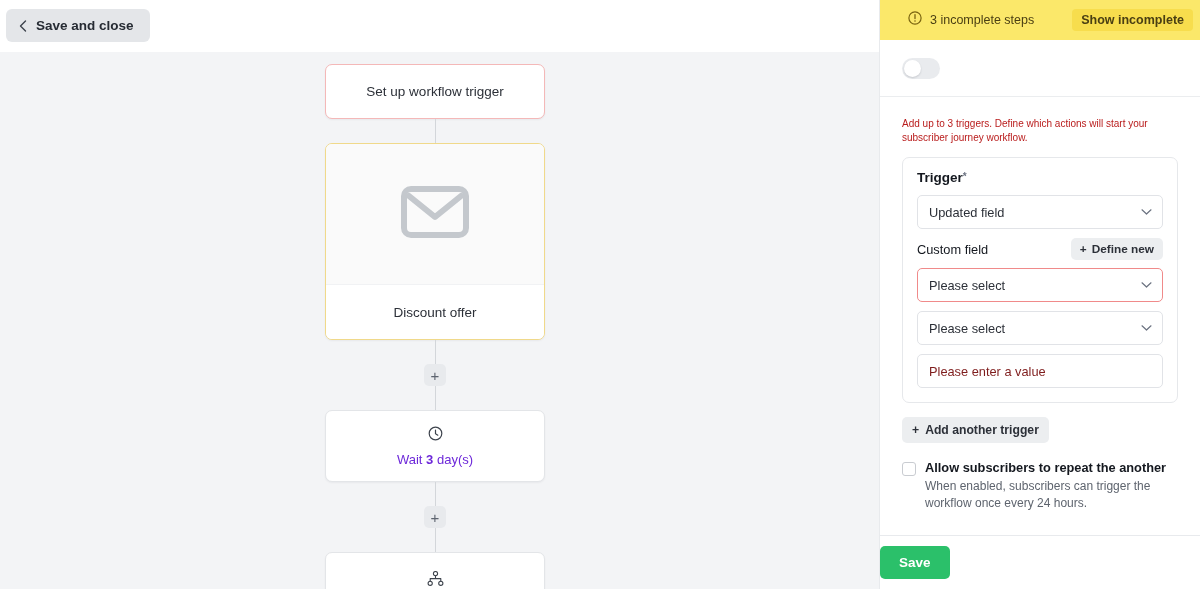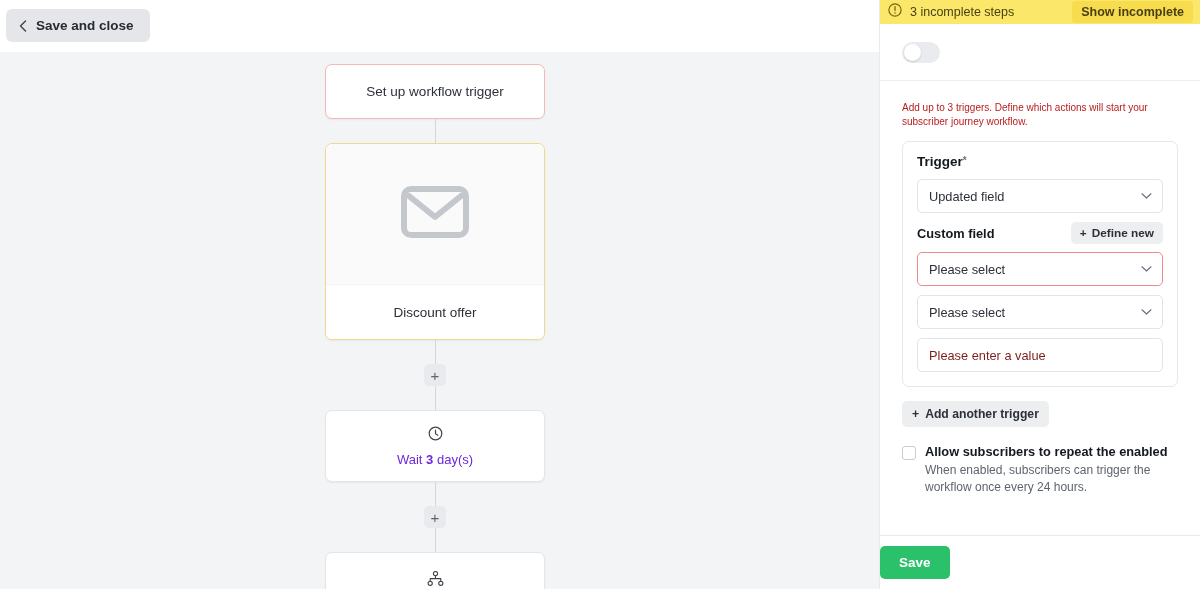--- a/index.html
+++ b/index.html
@@ -81,22 +81,22 @@
   }
   .node-split .lbl { font-size: 13.5px; color: #2c3038; }
 
   
   .panel {
     position: relative; width: 321px; height: 589px;
     background: #ffffff; border-left: 1px solid #e8eaed;
     display: flex; flex-direction: column;
   }
   .banner {
-    height: 24px; background: #fbe86a; flex: none;
-    display: flex; align-items: center; padding: 0 7px 0 8px;
+    height: 40px; background: #fbe86a; flex: none;
+    display: flex; align-items: center; padding: 0 7px 0 28px;
     justify-content: space-between;
   }
   .banner-left { display: flex; align-items: center; gap: 8px; }
   .banner-text { font-size: 12.5px; color: #4a3f13; }
   .banner-btn {
     background: #f7dd4d; border-radius: 4px;
     padding: 4px 9px; font-size: 12.5px; font-weight: 700;
     color: #4a3f13; cursor: pointer; white-space: nowrap;
   }
   .toggle-row {
@@ -136,21 +136,21 @@
   .field.error { border-color: #f08a8a; }
   .field .caret {
     position: absolute; right: 10px; top: 50%;
     transform: translateY(-50%); line-height: 0;
   }
   .field.ph { color: #7f1d1d; cursor: text; }
   .field-row {
     display: flex; align-items: center; justify-content: space-between;
     margin-bottom: 8px;
   }
-  .field-label { font-size: 12.8px; font-weight: 700; color: #14181f; text-align: right; }
+  .field-label { font-size: 12.8px; font-weight: 400; color: #14181f; text-align: right; }
   .create-new {
     display: flex; align-items: center; gap: 5px;
     background: #eceef0; border-radius: 5px;
     padding: 4px 9px; font-size: 11.8px; font-weight: 700;
     color: #2c3038; cursor: pointer; white-space: nowrap;
   }
   .add-trigger {
     display: inline-flex; align-items: center; gap: 6px;
     background: #eceef0; border-radius: 5px;
     padding: 6px 10px; font-size: 12.2px; font-weight: 700;
@@ -332,21 +332,21 @@
       </div>
 
       <div class="add-trigger">
         <span>+</span>
         <span>Add another trigger</span>
       </div>
 
       <div class="repeat-block">
         <div class="cbox"></div>
         <div>
-          <div class="repeat-title">Allow subscribers to repeat the enabled</div>
+          <div class="repeat-title">Allow subscribers to repeat the another</div>
           <div class="repeat-desc">When enabled, subscribers can trigger the workflow once every 24 hours.</div>
 
         </div>
       </div>
 
     </div>
 
     <div class="panel-footer">
       <button class="save-btn">Save</button>
     </div>

